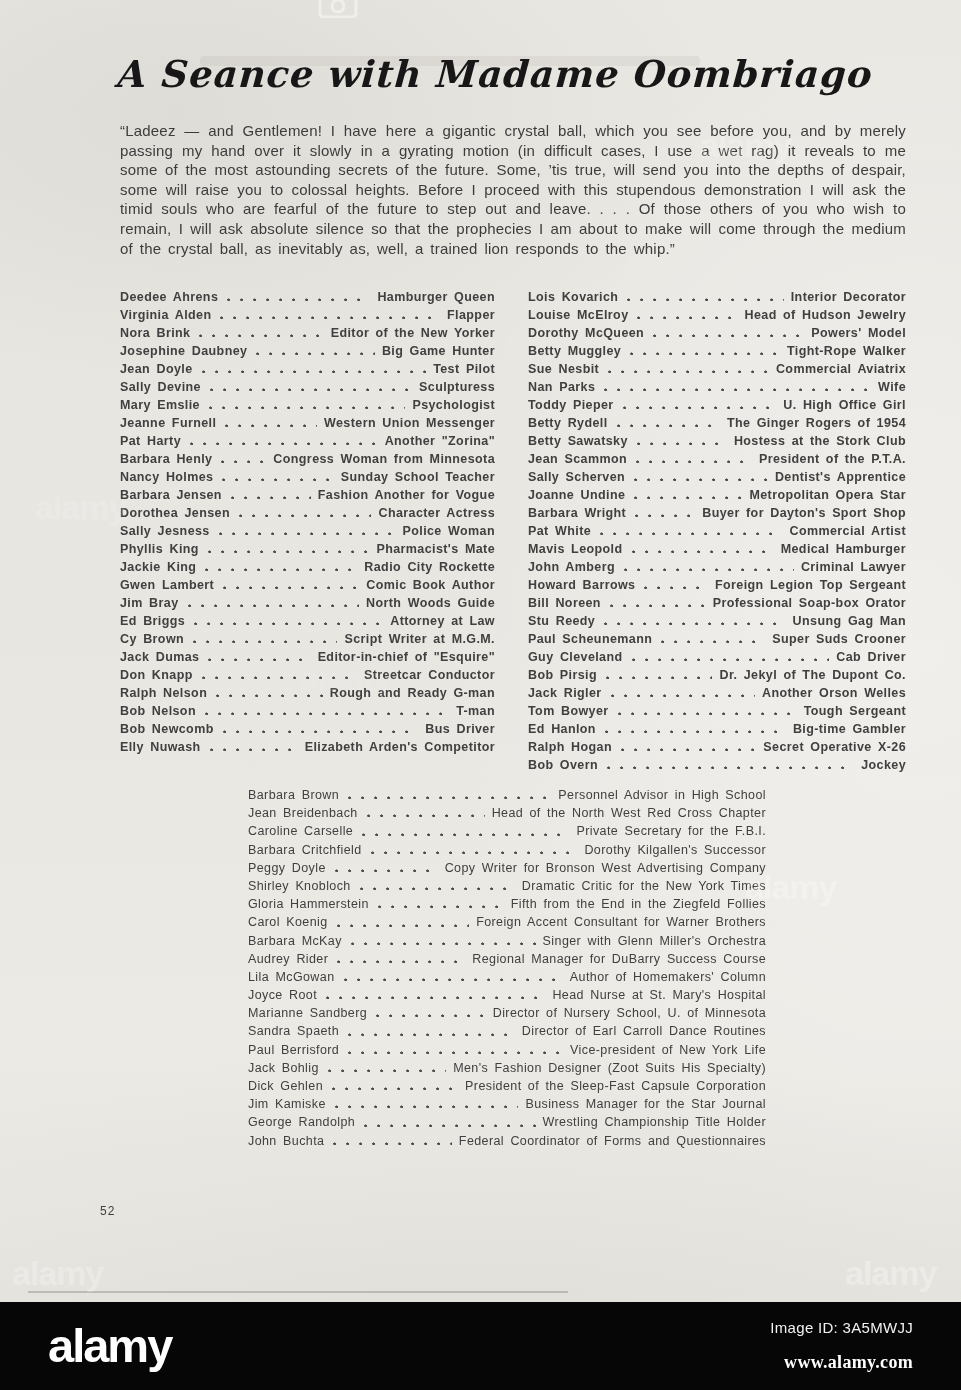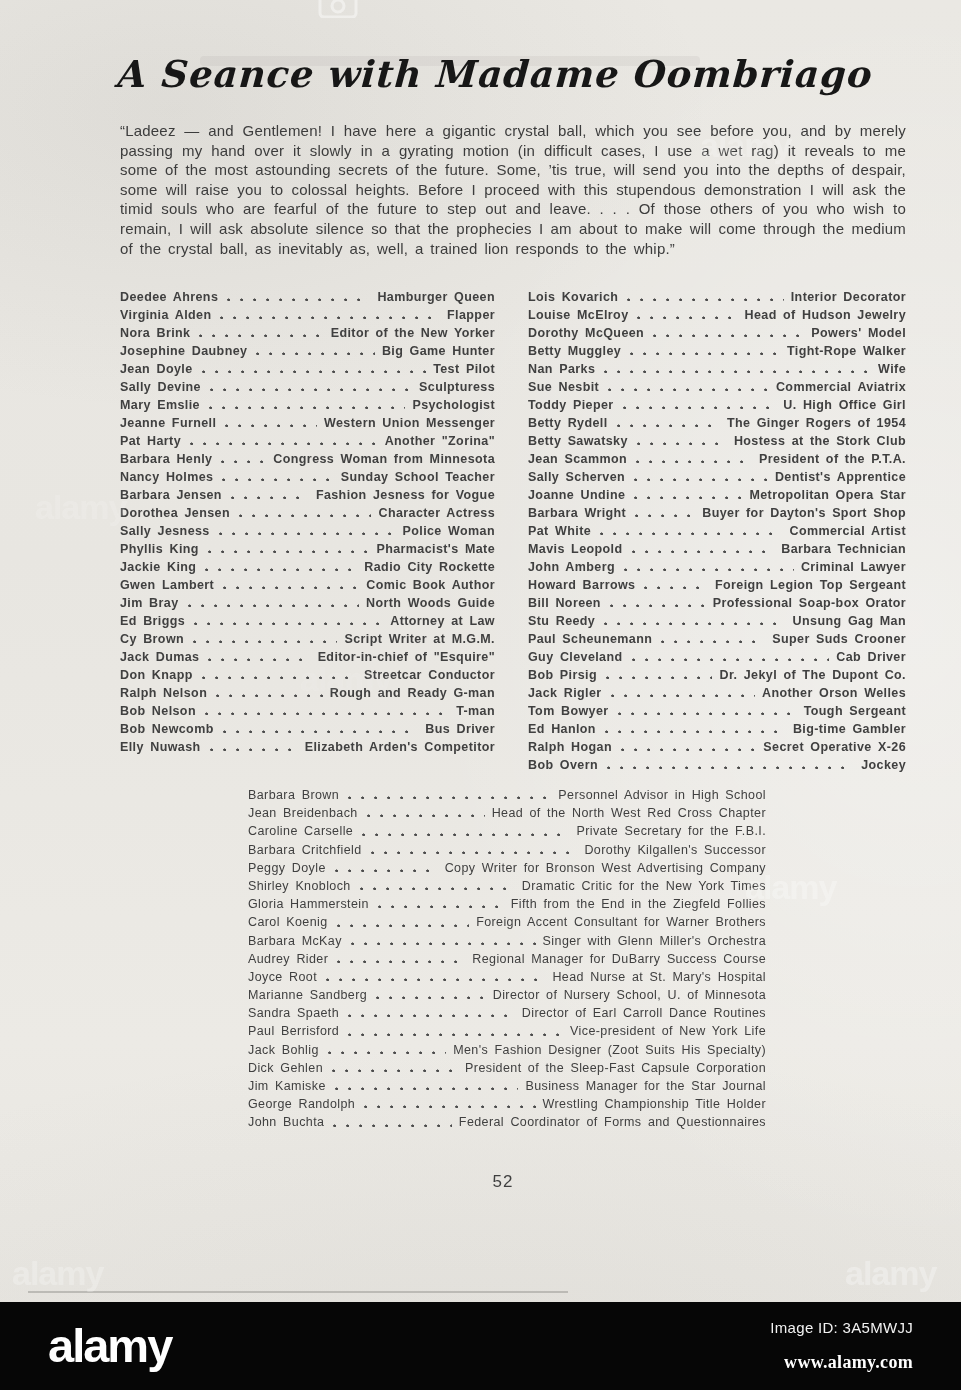--- a/index.html
+++ b/index.html
@@ -58,22 +58,22 @@
   .row .nm  { flex: 0 0 auto; }
   .row .occ { flex: 0 0 auto; text-align: right; }
   .row .leader {
     flex: 1 1 10px; min-width: 10px;
     align-self: flex-end; height: 4px;
     margin: 0 7px 4px 9px;
     background-image: radial-gradient(circle at 1.6px 1.8px, #4c4c4c 1.1px, transparent 1.6px);
     background-size: 13px 4px; background-repeat: repeat-x;
   }
   .pagenum {
-    position: absolute; left: 100px; top: 1172px; width: 806px;
-    text-align: center; font-size: 17px; color: #3f3f3f; letter-spacing: 1px;
+    position: absolute; left: 100px; top: 1204px; width: 806px;
+    text-align: left; font-size: 12px; color: #3f3f3f; letter-spacing: 1px;
   }
   .page-edge-line {
     position: absolute; left: 28px; top: 1291px; width: 540px; height: 2px;
     background: #b2b0ab; opacity: 0.8;
   }
   
   .ghost {
     position: absolute; color: #ffffff;
     font-weight: bold; font-size: 34px; letter-spacing: -1px;
     opacity: 0.20; pointer-events: none;
@@ -166,21 +166,21 @@
         <span class="occ">Congress Woman from Minnesota</span>
       </div>
         <div class="row">
         <span class="nm">Nancy Holmes</span>
         <span class="leader"></span>
         <span class="occ">Sunday School Teacher</span>
       </div>
         <div class="row">
         <span class="nm">Barbara Jensen</span>
         <span class="leader"></span>
-        <span class="occ">Fashion Jesness for Vogue</span>
+        <span class="occ">Fashion Another for Vogue</span>
       </div>
         <div class="row">
         <span class="nm">Dorothea Jensen</span>
         <span class="leader"></span>
         <span class="occ">Character Actress</span>
       </div>
         <div class="row">
         <span class="nm">Sally Jesness</span>
         <span class="leader"></span>
         <span class="occ">Police Woman</span>
@@ -262,30 +262,30 @@
         <span class="nm">Dorothy McQueen</span>
         <span class="leader"></span>
         <span class="occ">Powers' Model</span>
       </div>
         <div class="row">
         <span class="nm">Betty Muggley</span>
         <span class="leader"></span>
         <span class="occ">Tight-Rope Walker</span>
       </div>
         <div class="row">
+        <span class="nm">Sue Nesbit</span>
+        <span class="leader"></span>
+        <span class="occ">Commercial Aviatrix</span>
+      </div>
+        <div class="row">
         <span class="nm">Nan Parks</span>
         <span class="leader"></span>
         <span class="occ">Wife</span>
       </div>
         <div class="row">
-        <span class="nm">Sue Nesbit</span>
-        <span class="leader"></span>
-        <span class="occ">Commercial Aviatrix</span>
-      </div>
-        <div class="row">
         <span class="nm">Toddy Pieper</span>
         <span class="leader"></span>
         <span class="occ">U. High Office Girl</span>
       </div>
         <div class="row">
         <span class="nm">Betty Rydell</span>
         <span class="leader"></span>
         <span class="occ">The Ginger Rogers of 1954</span>
       </div>
         <div class="row">
@@ -314,21 +314,21 @@
         <span class="occ">Buyer for Dayton's Sport Shop</span>
       </div>
         <div class="row">
         <span class="nm">Pat White</span>
         <span class="leader"></span>
         <span class="occ">Commercial Artist</span>
       </div>
         <div class="row">
         <span class="nm">Mavis Leopold</span>
         <span class="leader"></span>
-        <span class="occ">Barbara Technician</span>
+        <span class="occ">Medical Hamburger</span>
       </div>
         <div class="row">
         <span class="nm">John Amberg</span>
         <span class="leader"></span>
         <span class="occ">Criminal Lawyer</span>
       </div>
         <div class="row">
         <span class="nm">Howard Barrows</span>
         <span class="leader"></span>
         <span class="occ">Foreign Legion Top Sergeant</span>
@@ -430,20 +430,25 @@
     </div>
       <div class="row">
       <span class="nm">Barbara McKay</span>
       <span class="leader"></span>
       <span class="occ">Singer with Glenn Miller's Orchestra</span>
     </div>
       <div class="row">
       <span class="nm">Audrey Rider</span>
       <span class="leader"></span>
       <span class="occ">Regional Manager for DuBarry Success Course</span>
+    </div>
+      <div class="row">
+      <span class="nm">Lila McGowan</span>
+      <span class="leader"></span>
+      <span class="occ">Author of Homemakers' Column</span>
     </div>
       <div class="row">
       <span class="nm">Joyce Root</span>
       <span class="leader"></span>
       <span class="occ">Head Nurse at St. Mary's Hospital</span>
     </div>
       <div class="row">
       <span class="nm">Marianne Sandberg</span>
       <span class="leader"></span>
       <span class="occ">Director of Nursery School, U. of Minnesota</span>

